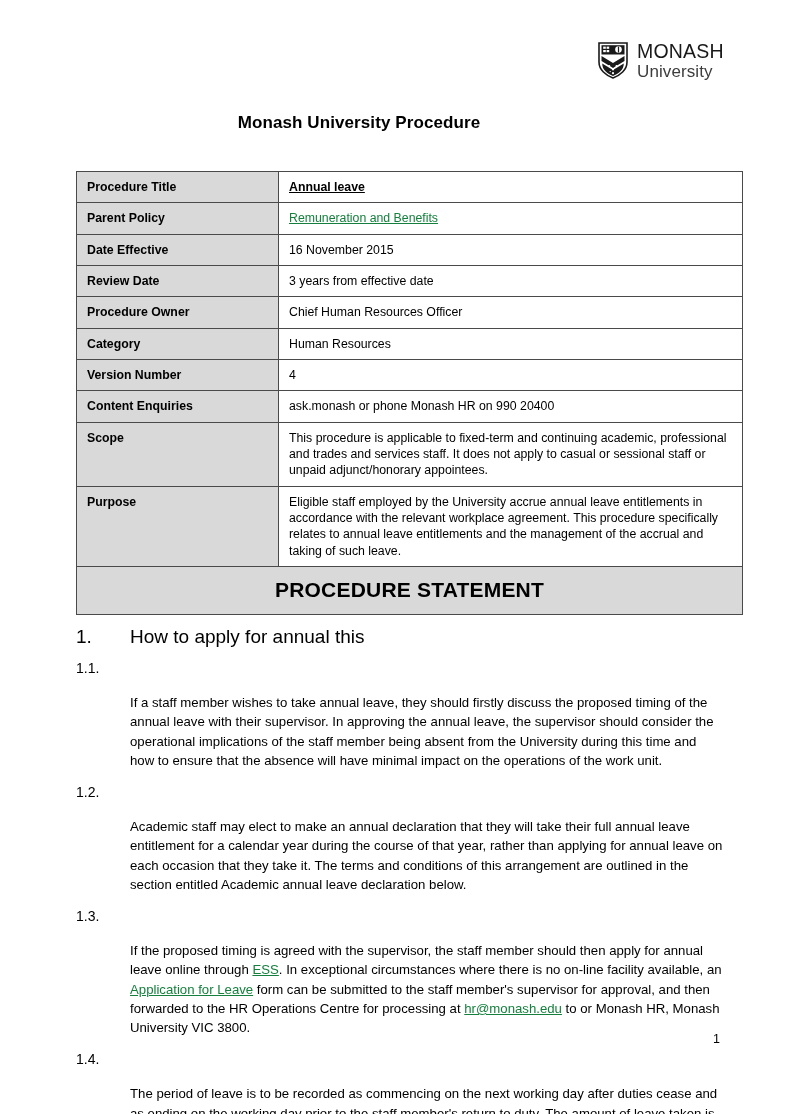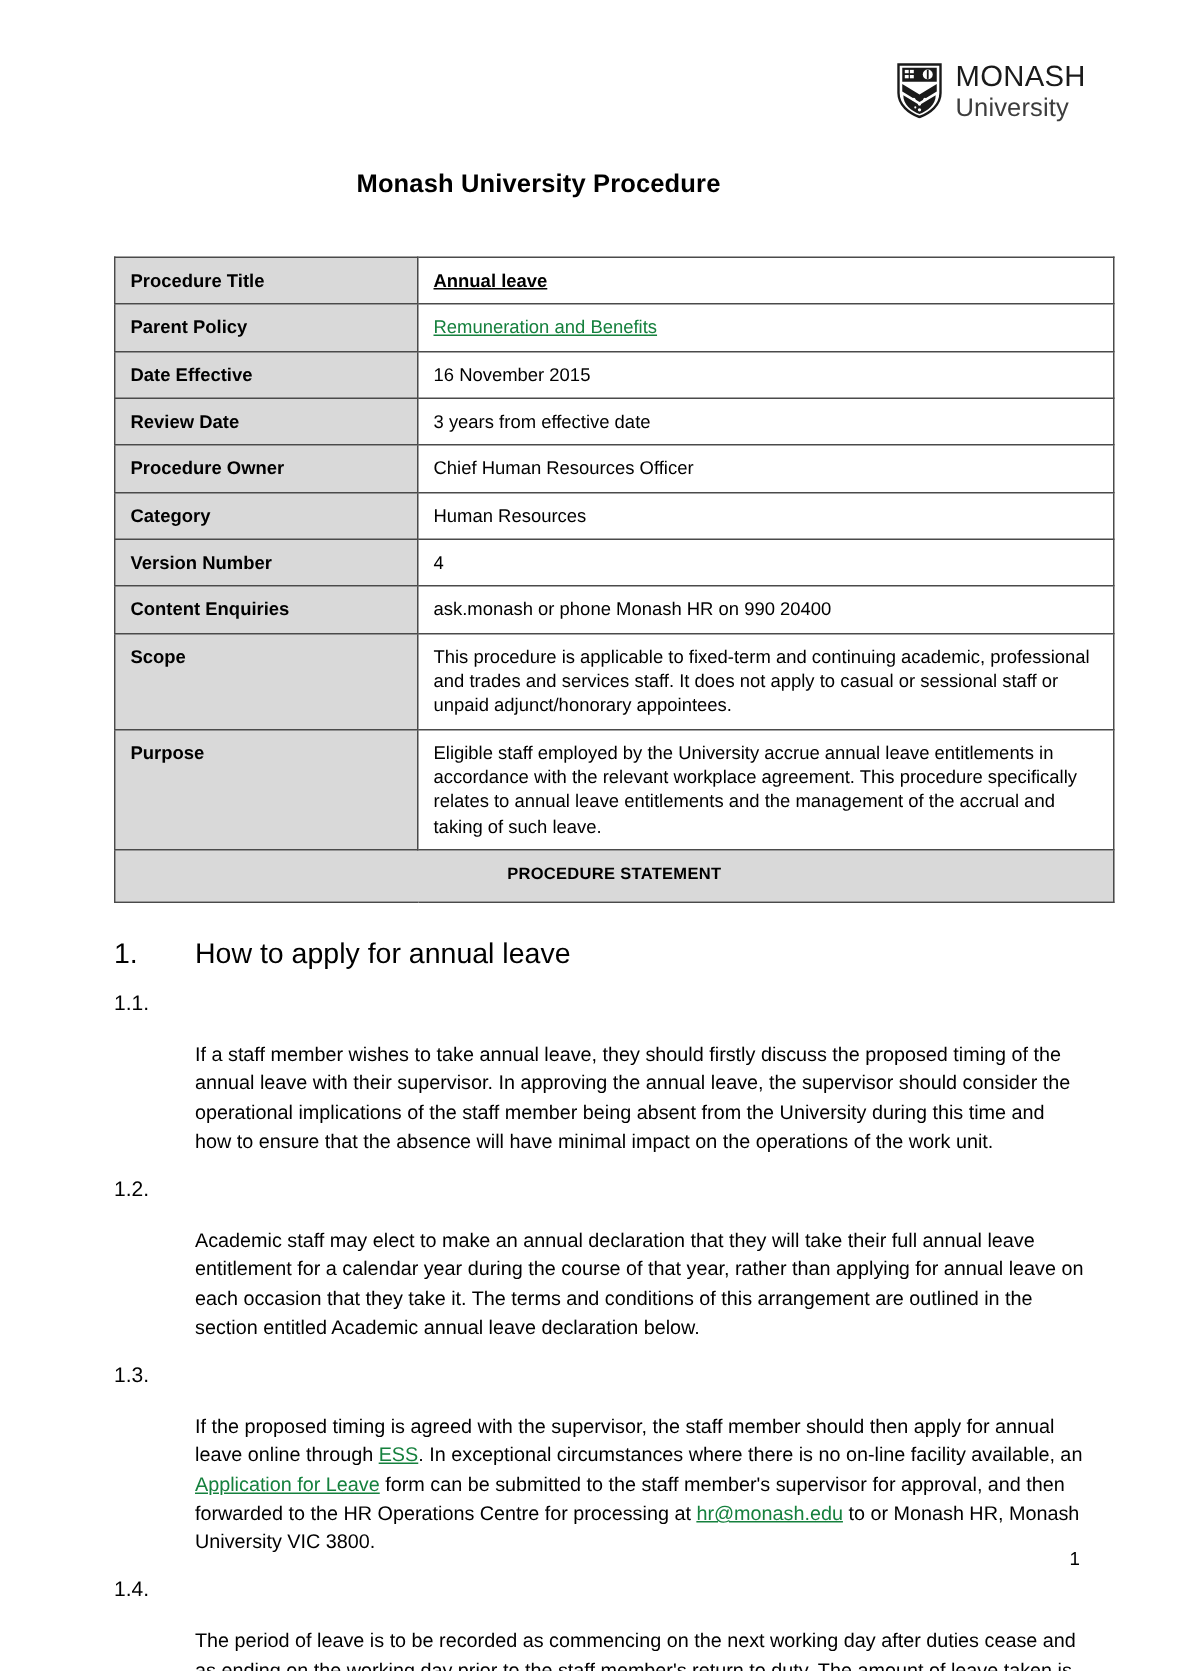--- a/index.html
+++ b/index.html
@@ -97,21 +97,21 @@
   .val-bold-underline {
     font-weight: bold;
     text-decoration: underline;
   }
   a.doclink {
     color: #15803d;
   }
   .stmt-row td {
     background: #d9d9d9;
     text-align: center;
-    font-size: 11px;
+    font-size: 21px;
     font-weight: bold;
     padding: 9px 4px 10px 4px;
     letter-spacing: 0.2px;
   }
 
   
   .body-wrap {
     position: absolute;
     top: 626px;
     left: 76px;
@@ -237,21 +237,21 @@
       <tr class="stmt-row">
         <td colspan="2">PROCEDURE STATEMENT</td>
       </tr>
     </tbody>
   </table>
 
   <div class="body-wrap">
 
     <div class="section-head">
       <div class="num">1.</div>
-      <div class="head-text">How to apply for annual leave</div>
+      <div class="head-text">How to apply for annual this</div>
     </div>
 
     <div class="clause">
       <div class="num">1.1.</div>
       <div class="txt">If a staff member wishes to take annual leave, they should firstly discuss the proposed timing of the annual leave with their supervisor. In approving the annual leave, the supervisor should consider the operational implications of the staff member being absent from the University during this time and how to ensure that the absence will have minimal impact on the operations of the work unit.</div>
     </div>
 
     <div class="clause">
       <div class="num">1.2.</div>
       <div class="txt">Academic staff may elect to make an annual declaration that they will take their full annual leave entitlement for a calendar year during the course of that year, rather than applying for annual leave on each occasion that they take it. The terms and conditions of this arrangement are outlined in the section entitled Academic annual leave declaration below.</div>

